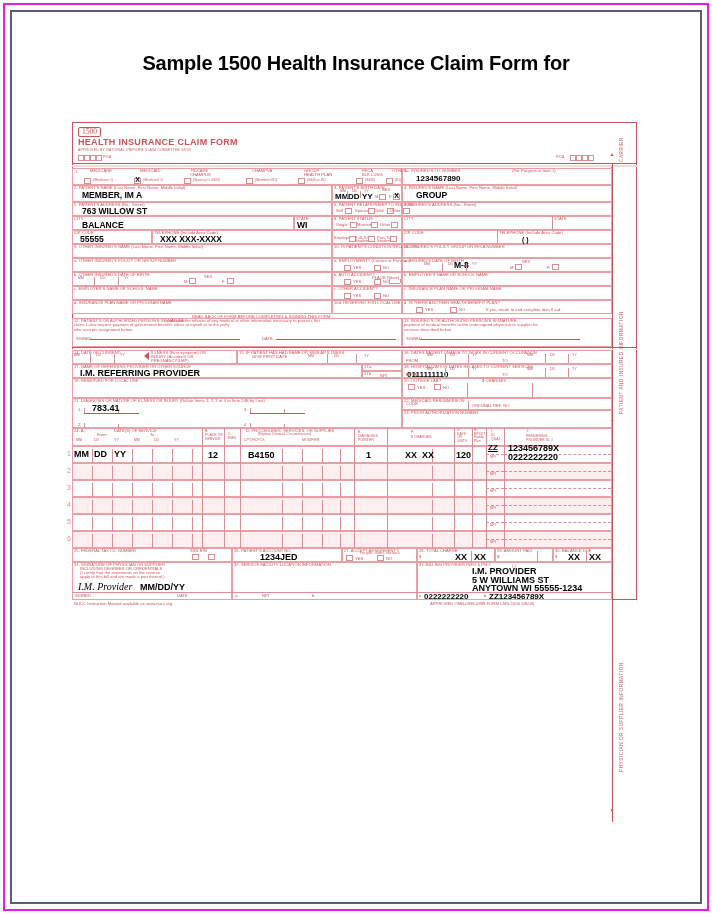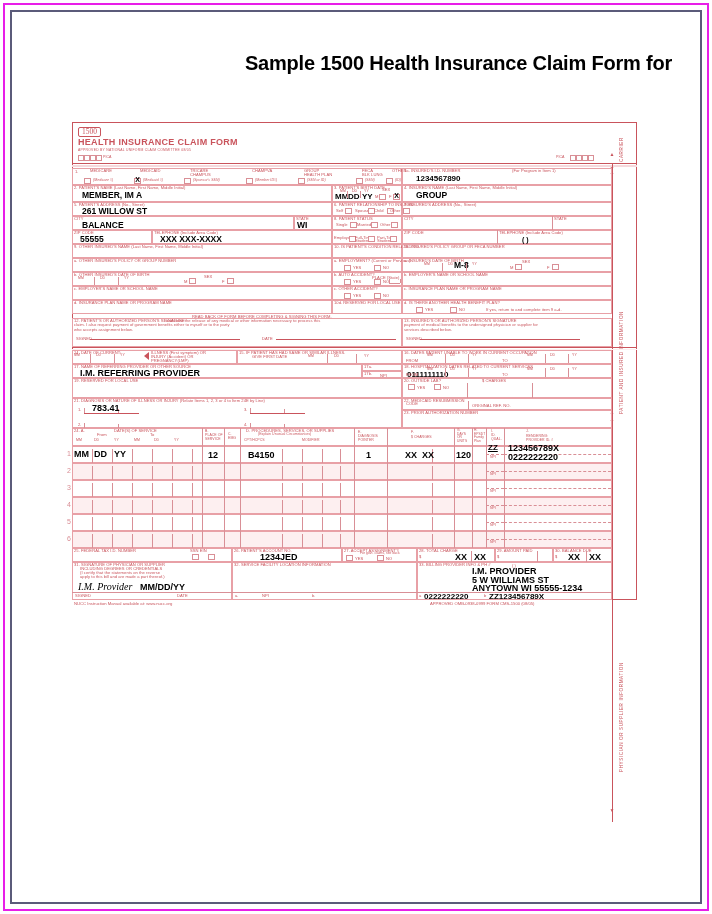--- a/index.html
+++ b/index.html
@@ -14,21 +14,21 @@
     position:absolute; left:3px; top:3px; right:3px; bottom:3px;
     border:2px solid #e81ee8;
     background:#fff;
   }
   .page-frame-inner {
     position:absolute; left:5px; top:5px; right:5px; bottom:5px;
     border:2px solid #5b5b7a;
     background:#fff;
   }
   .title {
-    text-align:right;
+    text-align:center;
     font-weight:bold;
     font-size:20px;
     color:#000;
     line-height:1.32;
     margin:38px 28px 2px 28px;
     letter-spacing:-0.2px;
   }
 
   
   .form {
@@ -155,21 +155,21 @@
         <div class="lbl " style="left:303px;top:73px;">M</div>
         <div class="cb" style="left:307px;top:71.5px;"></div>
         <div class="lbl " style="left:317px;top:73px;">F</div>
         <div class="cb" style="left:321px;top:71.5px;"></div>
         <div class="cbx" style="left:321px;top:71.3px;width:7px;">X</div>
         <div class="rowbox" style="left:330px;top:63px;width:210px;height:17px;"></div>
         <div class="lbl " style="left:332px;top:64.2px;">4. INSURED'S NAME (Last Name, First Name, Middle Initial)</div>
         <div class="val" style="left:344px;top:69px;font-size:8.5px;">GROUP</div>
         <div class="rowbox" style="left:0px;top:80px;width:260px;height:14px;"></div>
         <div class="lbl " style="left:2px;top:81.2px;">5. PATIENT'S ADDRESS (No., Street)</div>
-        <div class="val" style="left:10px;top:85px;font-size:8.5px;">261 WILLOW ST</div>
+        <div class="val" style="left:10px;top:85px;font-size:8.5px;">763 WILLOW ST</div>
         <div class="rowbox" style="left:260px;top:80px;width:70px;height:14px;"></div>
         <div class="lbl " style="left:262px;top:81.2px;">6. PATIENT RELATIONSHIP TO INSURED</div>
         <div class="lbl " style="left:264px;top:87px;">Self</div>
         <div class="cb" style="left:273px;top:85.5px;"></div>
         <div class="lbl " style="left:283px;top:87px;">Spouse</div>
         <div class="cb" style="left:296px;top:85.5px;"></div>
         <div class="lbl " style="left:302px;top:87px;">Child</div>
         <div class="cb" style="left:315px;top:85.5px;"></div>
         <div class="lbl " style="left:318px;top:87px;">Other</div>
         <div class="cb" style="left:331px;top:85.5px;"></div>

